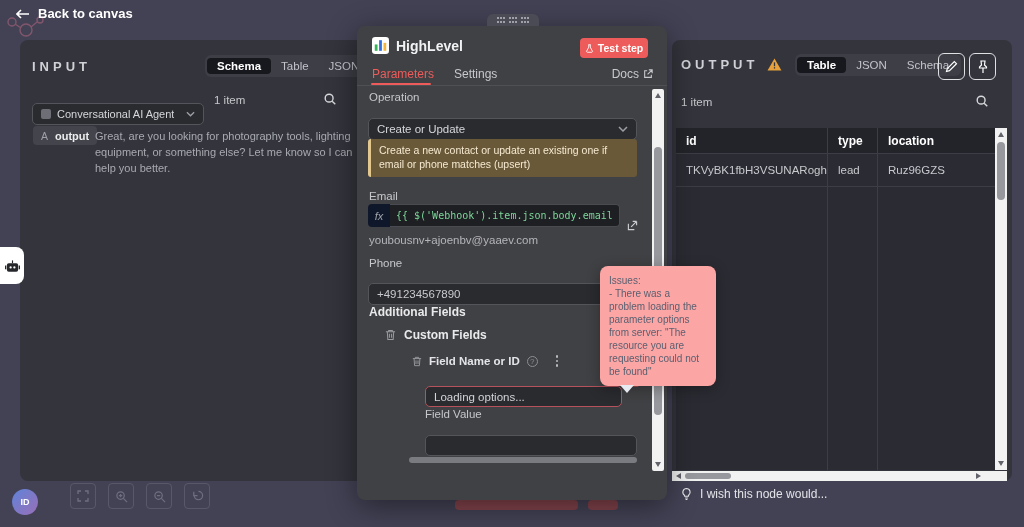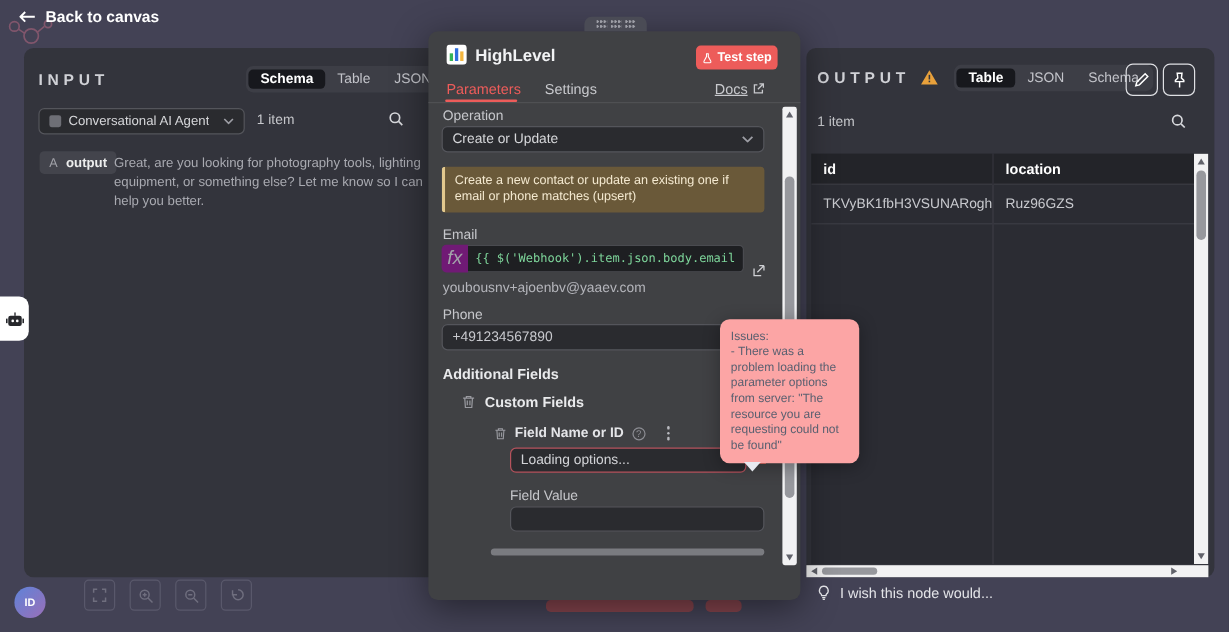--- a/index.html
+++ b/index.html
@@ -12,21 +12,21 @@
   .doodle { position:absolute; left:4px; top:14px; opacity:.5; z-index:1; }
 
   
   .panel { position:absolute; top:40px; height:441px; background:#33343c; border-radius:8px; z-index:2; }
   .panel-title { font-size:13px; font-weight:bold; letter-spacing:4px; color:#d0d1d6; }
   .tabset { display:flex; align-items:center; background:#3d3e46; border-radius:6px; padding:2px; height:22px; }
   .tab { font-size:11.5px; color:#c3c4ca; padding:2px 10px; border-radius:4px; cursor:pointer; white-space:nowrap; }
   .tab.active { background:#17181d; color:#ffffff; font-weight:bold; }
   .lbl { font-size:11.5px; color:#c6c7cb; }
   .inp { background:#2a2b2f; border:1px solid #54555b; border-radius:5px; color:#c9cacf;
-    font-size:11.5px; display:flex; align-items:center; padding:0 8px; }
+    font-size:11.5px; display:flex; align-items:center; padding:0 8px;margin-top:13px; }
   .icon { display:inline-flex; align-items:center; justify-content:center; }
 
   
   #input-panel { left:20px; width:620px; }
   #input-title { position:absolute; left:12px; top:19px; }
   #input-tabs { position:absolute; left:185px; top:15px; }
   #input-source { position:absolute; left:12px; top:50px; width:172px; height:22px; justify-content:space-between; cursor:pointer; }
   #input-source .src-ic { width:10px; height:10px; background:#6e6f76; border-radius:2px; margin-right:6px; }
   #input-items { position:absolute; left:194px; top:54px; }
   #input-search { position:absolute; left:303px; top:52px; color:#d8d9dd; cursor:pointer; }
@@ -46,30 +46,30 @@
                radial-gradient(circle 1px at 1px 6px,#9fa0a8 1px,transparent 1.2px); background-size:3px 8px; }
   .m-head { position:absolute; left:0; top:0; width:100%; height:41px; }
   #node-icon { position:absolute; left:15px; top:11px; }
   #node-title { position:absolute; left:39px; top:12px; font-size:14px; font-weight:bold; color:#f1f2f4; }
   #test-step-btn { position:absolute; left:223px; top:12px; width:68px; height:20px; background:#ed5c5a;
     border:none; border-radius:4px; color:#fff; font-size:10.5px; font-weight:bold; display:flex;
     align-items:center; justify-content:center; gap:4px; cursor:pointer; font-family:inherit; }
   #tab-parameters { position:absolute; left:15px; top:41px; font-size:12px; font-weight:normal; color:#ed5c5a; cursor:pointer; }
   #param-underline { position:absolute; left:14px; top:57px; width:60px; height:2px; background:#ed5c5a; border-radius:1px; }
   #tab-settings { position:absolute; left:97px; top:41px; font-size:12px; color:#c8c9cd; cursor:pointer; }
-  #docs-link { position:absolute; right:30px; top:41px; font-size:12px; color:#c8c9cd; display:flex; gap:4px; align-items:center; cursor:pointer;text-decoration:underline; }
+  #docs-link { position:absolute; right:14px; top:41px; font-size:12px; color:#c8c9cd; display:flex; gap:4px; align-items:center; cursor:pointer; }
   #m-divider { position:absolute; left:0; top:59px; width:100%; height:1px; background:#4f5053; }
 
   .op-label { position:absolute; left:12px; top:65px; }
   #operation-select { position:absolute; left:11px; top:79px; width:269px; height:22px; justify-content:space-between; cursor:pointer; }
   #notice { position:absolute; left:11px; top:113px; width:269px; min-height:38px; background:#6a5939;
     border-left:3px solid #e2c88e; border-radius:3px; padding:5px 8px; font-size:10.5px; line-height:13.5px; color:#f4e9d0; }
   .email-label { position:absolute; left:12px; top:164px; }
   #expr-field { position:absolute; left:11px; top:178px; width:252px; height:23px; display:flex; }
-  #fx-box { width:22px; background:#701a75; border-radius:4px 0 0 4px; color:#a3a4aa; font-size:16px;
+  #fx-box { width:22px; background:#0f172a; border-radius:4px 0 0 4px; color:#a3a4aa; font-size:11px;
     font-style:italic; display:flex; align-items:center; justify-content:center; }
   #expr-input { flex:1; background:#1e1f22; border:1px solid #4a4b50; border-left:none; border-radius:0 4px 4px 0;
     display:flex; align-items:center; padding:0 6px; overflow:hidden; }
   #expr-input span { font-family:"DejaVu Sans Mono", monospace; font-size:10px; color:#7ed69b; white-space:nowrap; }
   #expand-expr { position:absolute; left:270px; top:194px; color:#cfd0d4; cursor:pointer; }
   #email-resolved { position:absolute; left:12px; top:208px; font-size:11.5px; color:#b4b5bb; }
   .phone-label { position:absolute; left:12px; top:231px; }
   #phone-input { position:absolute; left:11px; top:244px; width:269px; height:22px; }
   #addl-fields { position:absolute; left:12px; top:279px; font-size:12px; font-weight:bold; color:#e9eaec; }
   .cf-row { position:absolute; left:28px; top:302px; display:flex; align-items:center; gap:8px; color:#9a9ba1; }
@@ -243,20 +243,24 @@
           <circle cx="7" cy="7" r="4.5" fill="none" stroke="currentColor" stroke-width="1.6"></circle>
           <line x1="10.5" y1="10.5" x2="14" y2="14" stroke="currentColor" stroke-width="1.6"></line>
         </svg>
     </span>
 
     <div id="out-table">
       <div class="col c-id">
         <div class="th">id</div>
         <div class="td">TKVyBK1fbH3VSUNARogh</div>
       </div>
+      <div class="col c-type">
+        <div class="th">type</div>
+        <div class="td">lead</div>
+      </div>
       <div class="col c-loc">
         <div class="th">location</div>
         <div class="td">Ruz96GZS</div>
       </div>
       <div class="sb-v" id="out-vscroll">
         <span class="arr up" style="top:4px;"></span>
         <div class="sb-thumb-v" style="top:14px;height:58px;"></div>
         <span class="arr dn" style="bottom:4px;"></span>
       </div>
     </div>

